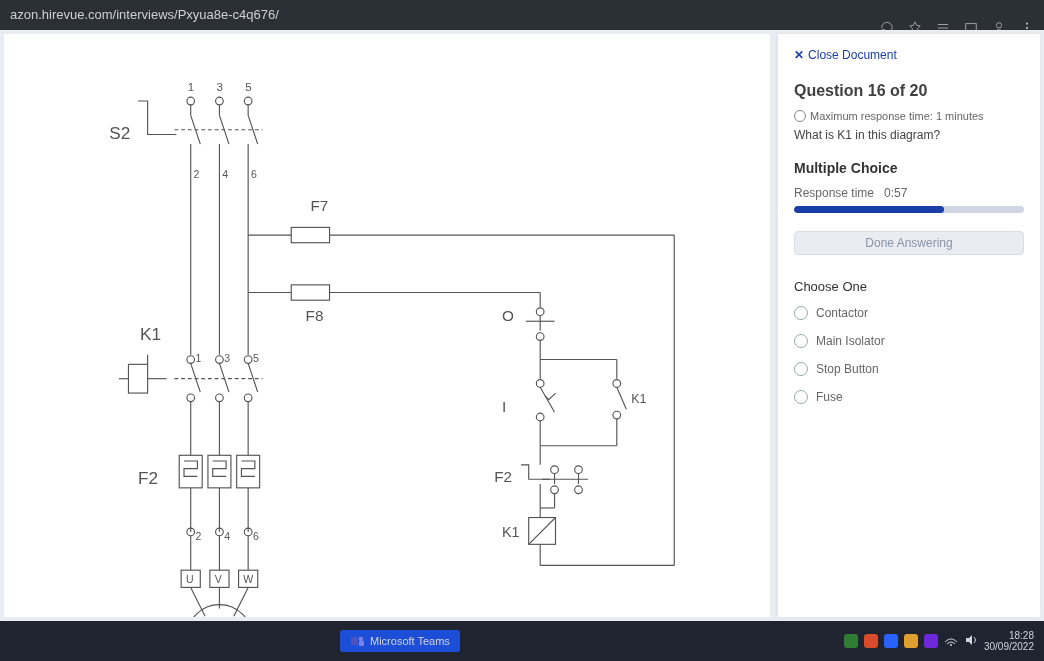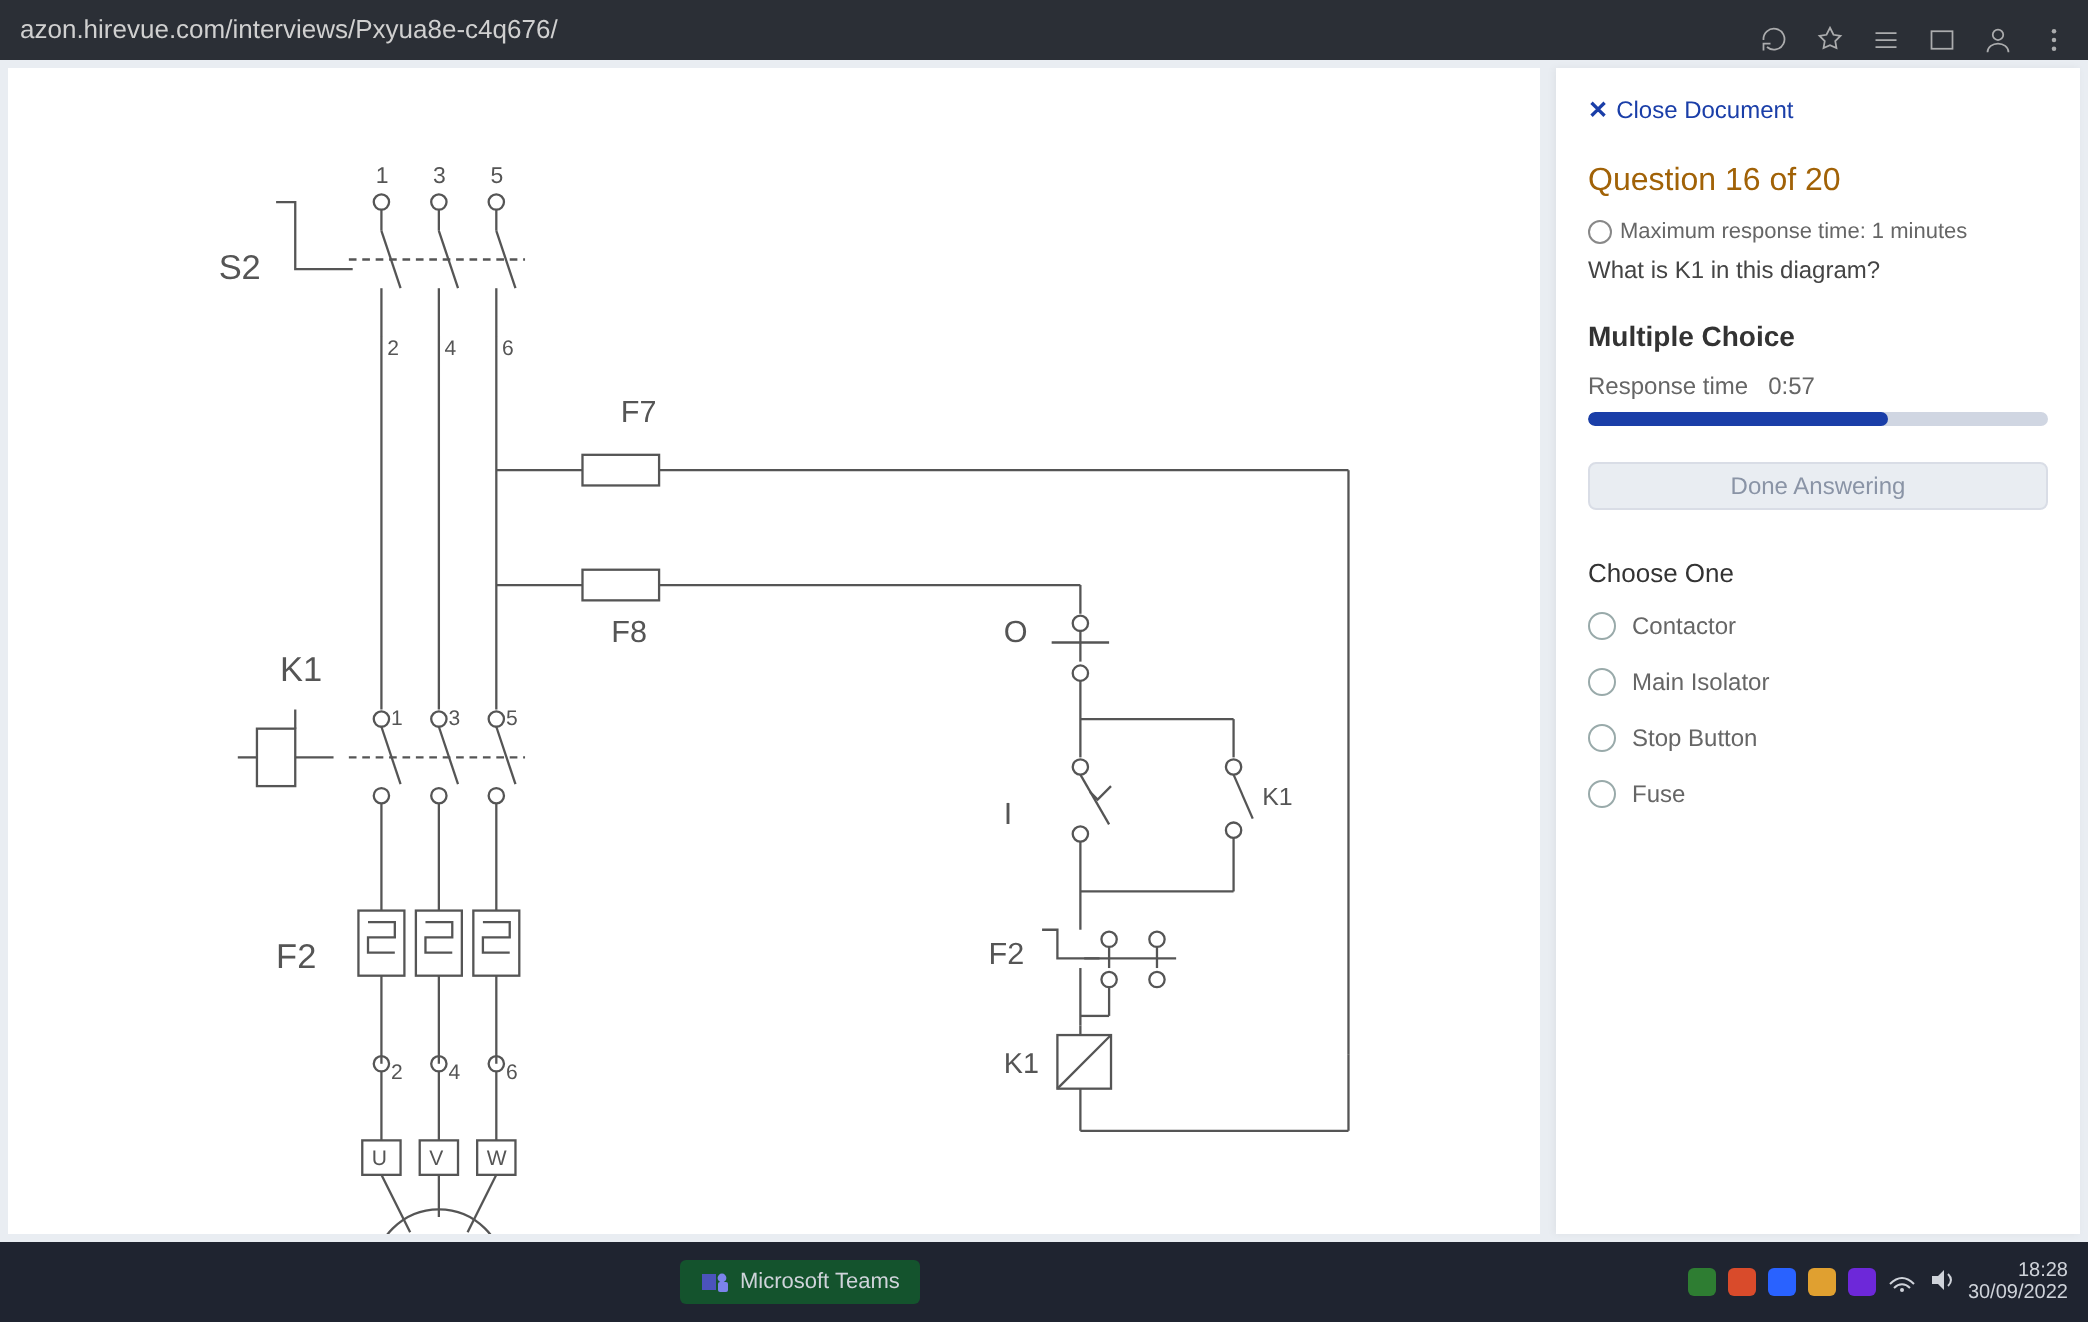--- a/index.html
+++ b/index.html
@@ -1,42 +1,42 @@
 <!DOCTYPE html>
 <html><head>
 <meta charset="utf-8">
 <style>
   html,body{margin:0;padding:0;font-family:Arial,Helvetica,sans-serif;background:#1a1a2e;height:100%;overflow:hidden}
-  .browser-bar{background:#2b2f36;color:#d0d0d0;height:30px;line-height:30px;padding:0 10px;font-size:13px;display:flex;justify-content:space-between;align-items:center}
+  .browser-bar{background:#2b2f36;color:#d0d0d0;height:30px;line-height:30px;padding:0 10px;font-size:13px;display:flex;justify-content:space-between;align-items:flex-end}
   .browser-bar .url{flex:1}
   .browser-bar .right{display:flex;gap:14px;align-items:center}
   .browser-bar .ic{width:14px;height:14px;display:inline-block;opacity:.8}
   .page{position:absolute;top:30px;left:0;right:0;bottom:40px;background:#e9edf2;display:flex}
   .doc-pane{flex:1;background:#fff;margin:4px 0 4px 4px;position:relative;overflow:hidden}
   .side-pane{width:230px;background:#fff;margin:4px 4px 4px 8px;padding:14px 16px;font-size:13px;color:#333;box-shadow:-1px 0 4px rgba(0,0,0,.05)}
   .close-doc{color:#1a3ea8;font-size:12px;cursor:pointer;display:flex;align-items:center;gap:4px;margin-bottom:20px}
   .close-doc .x{font-weight:bold}
-  .q-title{font-size:16px;font-weight:normal;color:#a16207;margin-bottom:10px}
+  .q-title{font-size:16px;font-weight:bold;color:#404040;margin-bottom:10px}
   .timer-line{font-size:11px;color:#666;display:flex;align-items:center;gap:4px;margin-bottom:6px}
   .timer-line .clk{width:10px;height:10px;border:1px solid #888;border-radius:50%;display:inline-block}
   .q-text{font-size:12px;color:#444;margin-bottom:18px}
   .mc-title{font-size:14px;font-weight:bold;margin-bottom:10px}
   .resp-line{font-size:12px;color:#666;margin-bottom:6px}
   .progress{height:7px;border-radius:4px;background:#d0d6e2;overflow:hidden;margin-bottom:18px}
   .progress .fill{height:100%;width:65%;background:#1a3ea8;border-radius:4px}
   .done-btn{background:#e9edf2;color:#8a94a6;border:1px solid #d9dde6;border-radius:4px;padding:4px 0;text-align:center;font-size:12px;margin-bottom:24px}
   .choose{font-size:13px;font-weight:normal;margin-bottom:12px}
   .opt{display:flex;align-items:center;gap:8px;font-size:12px;color:#666;margin-bottom:14px;cursor:pointer}
   .opt .radio{width:12px;height:12px;border:1px solid #9aa;border-radius:50%}
   
   .diagram{position:absolute;inset:0}
   .diagram text{font-family:Arial,sans-serif;fill:#555}
   .diagram line,.diagram rect,.diagram circle,.diagram path{stroke:#555;stroke-width:1.2;fill:none}
   .taskbar{position:absolute;bottom:0;left:0;right:0;height:40px;background:#1f2430;display:flex;align-items:center;color:#cfd3da;font-size:11px}
-  .taskbar .teams{margin-left:340px;display:flex;align-items:center;gap:6px;background:#14532d;padding:4px 10px;border-radius:3px}
+  .taskbar .teams{margin-left:340px;display:flex;align-items:center;gap:6px;background:#1d4ed8;padding:4px 10px;border-radius:3px}
   .taskbar .tray{margin-left:auto;margin-right:10px;display:flex;align-items:center;gap:6px}
   .tray .dot{width:14px;height:14px;border-radius:3px}
   .clock{text-align:right;font-size:10px;line-height:11px}
 </style>
 </head>
 <body>
 
 <div class="browser-bar">
   <div class="url">azon.hirevue.com/interviews/Pxyua8e-c4q676/</div>
   <div class="right">

